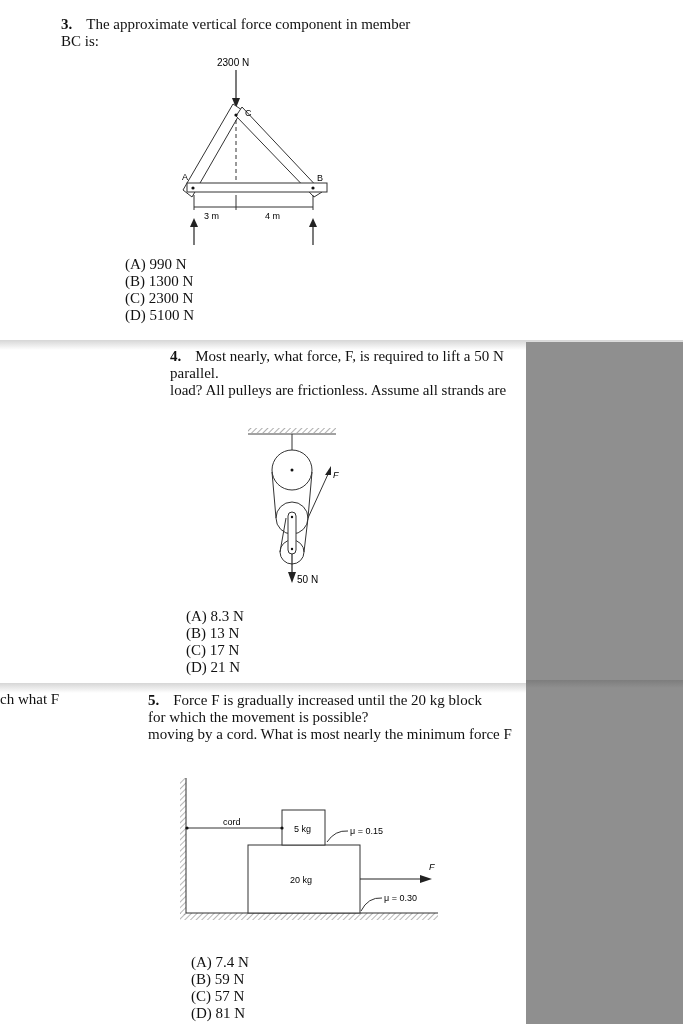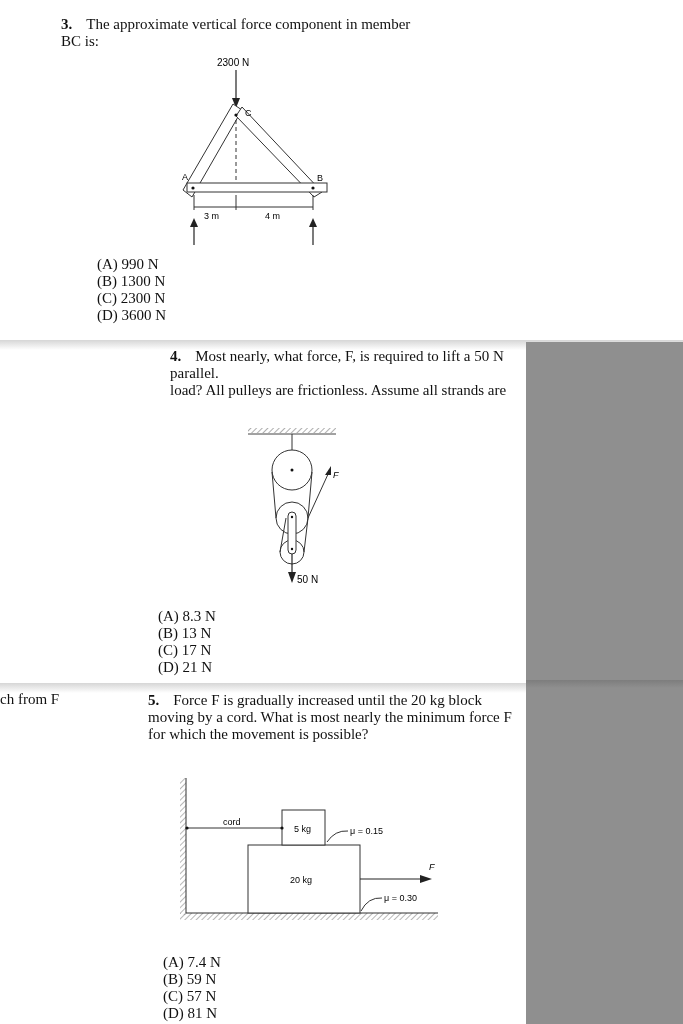--- a/index.html
+++ b/index.html
@@ -3,21 +3,21 @@
 <meta charset="utf-8">
 <style>
   html, body { margin:0; padding:0; }
   body { width:683px; height:1024px; position:relative; overflow:hidden; background:#ffffff; font-family:"Liberation Serif", serif; color:#111; }
   .strip { position:absolute; left:0; width:683px; background:#fff; }
   .gray { position:absolute; background:#8f8f8f; }
   .shadow-top { position:absolute; left:0; height:10px; background:linear-gradient(#d6d6d6, rgba(255,255,255,0)); }
   .q { position:absolute; font-size:15px; line-height:17px; }
   .qnum { font-weight:bold; margin-right:14px; }
   .opts { position:absolute; font-size:15px; line-height:17px; }
-  .opts div { white-space:nowrap; }
+  .opts div { white-space:nowrap;margin-left:28px; }
   svg text { font-family:"Liberation Sans", sans-serif; }
 </style>
 </head>
 <body>
 
 <div class="strip" style="top:0;height:340px;">
   <div class="q" style="left:61px;top:16px;width:420px;">
     <div><span class="qnum">3.</span><span>The approximate vertical force component in member</span></div>
     <div>BC is:</div>
   </div>
@@ -50,21 +50,21 @@
     <line x1="24" y1="195" x2="24" y2="172" stroke="#222" stroke-width="1.2"></line>
     <polygon points="20,177 28,177 24,168" fill="#222"></polygon>
     <line x1="143" y1="195" x2="143" y2="172" stroke="#222" stroke-width="1.2"></line>
     <polygon points="139,177 147,177 143,168" fill="#222"></polygon>
   </svg>
 
   <div class="opts" style="left:97px;top:256px;">
     <div>(A) 990 N</div>
     <div>(B) 1300 N</div>
     <div>(C) 2300 N</div>
-    <div>(D) 3600 N</div>
+    <div>(D) 5100 N</div>
   </div>
 </div>
 
 <div class="shadow-top" style="top:340px;width:683px;"></div>
 <div class="gray" style="left:526px;top:342px;width:157px;height:682px;"></div>
 <div class="q" style="left:122px;top:348px;width:400px;margin-left:48px;">
   <div><span class="qnum">4.</span><span>Most nearly, what force, F, is required to lift a 50 N</span></div>
   <div>parallel.</div>
   <div>load? All pulleys are frictionless. Assume all strands are</div>
 </div>
@@ -100,26 +100,26 @@
 <div class="opts" style="left:158px;top:608px;">
   <div>(A) 8.3 N</div>
   <div>(B) 13 N</div>
   <div>(C) 17 N</div>
   <div>(D) 21 N</div>
 </div>
 
 <div class="shadow-top" style="top:683px;width:526px;"></div>
 <div class="gray" style="left:526px;top:680px;width:157px;height:8px;background:linear-gradient(#7d7d7d,#8f8f8f);"></div>
 
-<div class="q" style="left:0;top:691px;font-style:normal;">ch from F</div>
+<div class="q" style="left:0;top:691px;font-style:normal;">ch what F</div>
 
 <div class="q" style="left:128px;top:692px;width:395px;margin-left:20px;">
   <div><span class="qnum">5.</span><span>Force F is gradually increased until the 20 kg block</span></div>
+  <div>for which the movement is possible?</div>
   <div>moving by a cord. What is most nearly the minimum force F</div>
-  <div>for which the movement is possible?</div>
 </div>
 
 <svg style="position:absolute;left:170px;top:770px;" width="280" height="160" viewBox="0 0 280 160">
   <defs>
     <pattern id="hatch2" width="4" height="4" patternUnits="userSpaceOnUse" patternTransform="rotate(45)">
       <line x1="0" y1="0" x2="0" y2="4" stroke="#888" stroke-width="1.2"></line>
     </pattern>
   </defs>
   <rect x="10" y="8" width="6" height="137" fill="url(#hatch2)"></rect>
   <line x1="16" y1="8" x2="16" y2="143" stroke="#333"></line>

